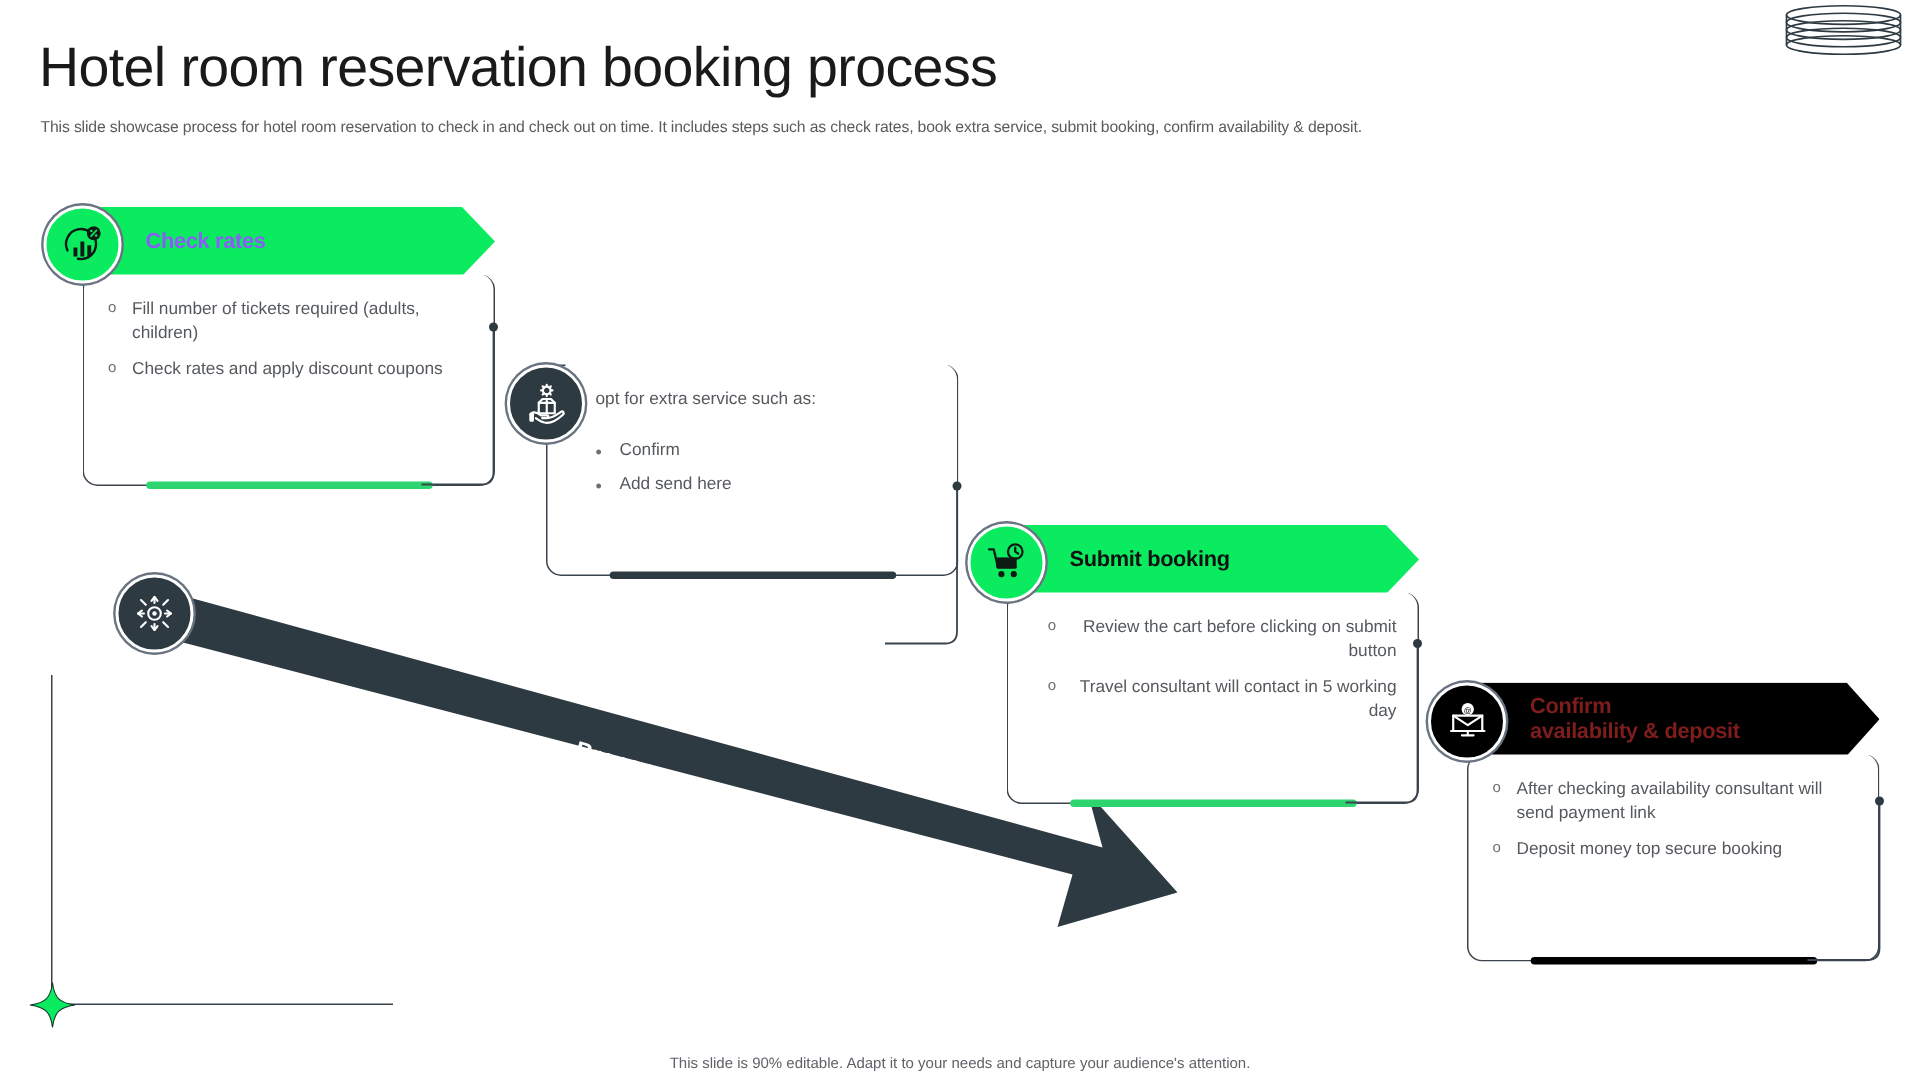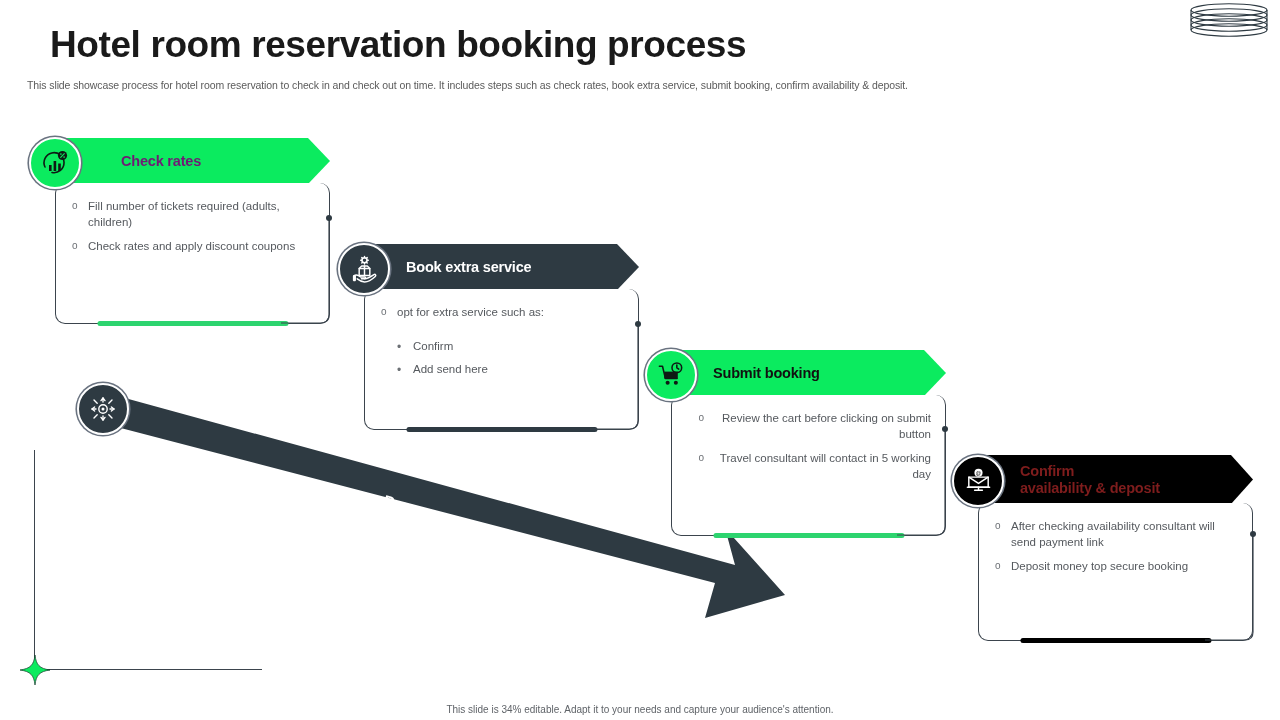--- a/index.html
+++ b/index.html
@@ -20,25 +20,24 @@
     height: 720px;
     overflow: hidden;
   }
 
   
   .page-title {
     position: absolute;
     left: 26px;
     top: 24px;
     font-size: 37px;
-    font-weight: 700;
+    font-weight: 400;
     color: #1a1a1a;
     letter-spacing: -0.4px;
     white-space: nowrap;
-    margin-left: 24px;
   }
   .page-subtitle {
     position: absolute;
     left: 27px;
     top: 79px;
     font-size: 10.5px;
     color: #5b5b5b;
     letter-spacing: -0.1px;
     white-space: nowrap;
   }
@@ -285,21 +284,21 @@
       <path d="M16 5 l-2 2.6 M16 5 l2 2.6"></path>
       <path d="M16 27 l-2 -2.6 M16 27 l2 -2.6"></path>
       <path d="M5 16 l2.6 -2 M5 16 l2.6 2"></path>
       <path d="M27 16 l-2.6 -2 M27 16 l-2.6 2"></path>
     </svg>
   </div>
 
   <div class="step" style="left:55px; top:138px; width:275px;">
     <div class="step-banner" style="width:275px; padding-left:42px;">
       <div class="banner-shape" style="background:#0BEB5F;"></div>
-      <span class="banner-title" style="color:#701a75;margin-left:24px;">Check rates</span>
+      <span class="banner-title" style="color:#8b5cf6;">Check rates</span>
     </div>
     <div class="step-card" style="width:275px; height:141px;">
       <ul class="bullets">
         <li>
           <span class="mark">o</span>
           <span class="txt">Fill number of tickets required (adults, children)</span>
         </li>
         <li>
           <span class="mark">o</span>
           <span class="txt">Check rates and apply discount coupons</span>
@@ -316,24 +315,20 @@
       <rect x="14.6" y="14" width="2.6" height="10" fill="#0E1A14" stroke="none"></rect>
       <rect x="19.2" y="16.5" width="2.6" height="7.5" fill="#0E1A14" stroke="none"></rect>
       <circle cx="23.5" cy="8.5" r="4.6" fill="#0E1A14" stroke="none"></circle>
       <path d="M21.7 10.4 l3.6 -3.8" stroke="#0BEB5F" stroke-width="1.1"></path>
       <circle cx="21.9" cy="7" r="0.85" fill="#0BEB5F" stroke="none"></circle>
       <circle cx="25.1" cy="10" r="0.85" fill="#0BEB5F" stroke="none"></circle>
     </svg>
   </div>
 
   <div class="step" style="left:364px; top:244px; width:275px;">
-    <div class="step-banner" style="width:275px; padding-left:42px;">
-      <div class="banner-shape" style="background:#2E3A42;"></div>
-      <span class="banner-title" style="color:#FFFFFF;">Book extra service</span>
-    </div>
     <div class="step-card" style="width:275px; height:141px;">
       <ul class="bullets">
         <li>
           <span class="mark">o</span>
           <span class="txt">opt for extra service  such as:</span>
         </li>
       </ul>
       <ul class="subbullets" style="padding-left:32px;">
         <li>
           <span class="mark">•</span>
@@ -422,15 +417,15 @@
   </div>
 
   <div class="deco-vline"></div>
   <div class="deco-hline"></div>
   <div class="deco-star">
     <svg width="32" height="32" viewBox="0 0 32 32">
       <path d="M16 1 C17.2 11 20.5 14.5 31 16 C20.5 17.5 17.2 21 16 31 C14.8 21 11.5 17.5 1 16 C11.5 14.5 14.8 11 16 1 Z" fill="#0BEB5F" stroke="#14372a" stroke-width="0.7"></path>
     </svg>
   </div>
 
-  <div class="footer-note">This slide is 34% editable. Adapt it to your needs and capture your audience's attention.</div>
+  <div class="footer-note">This slide is 90% editable. Adapt it to your needs and capture your audience's attention.</div>
 
 </div>
 
 </body></html>

